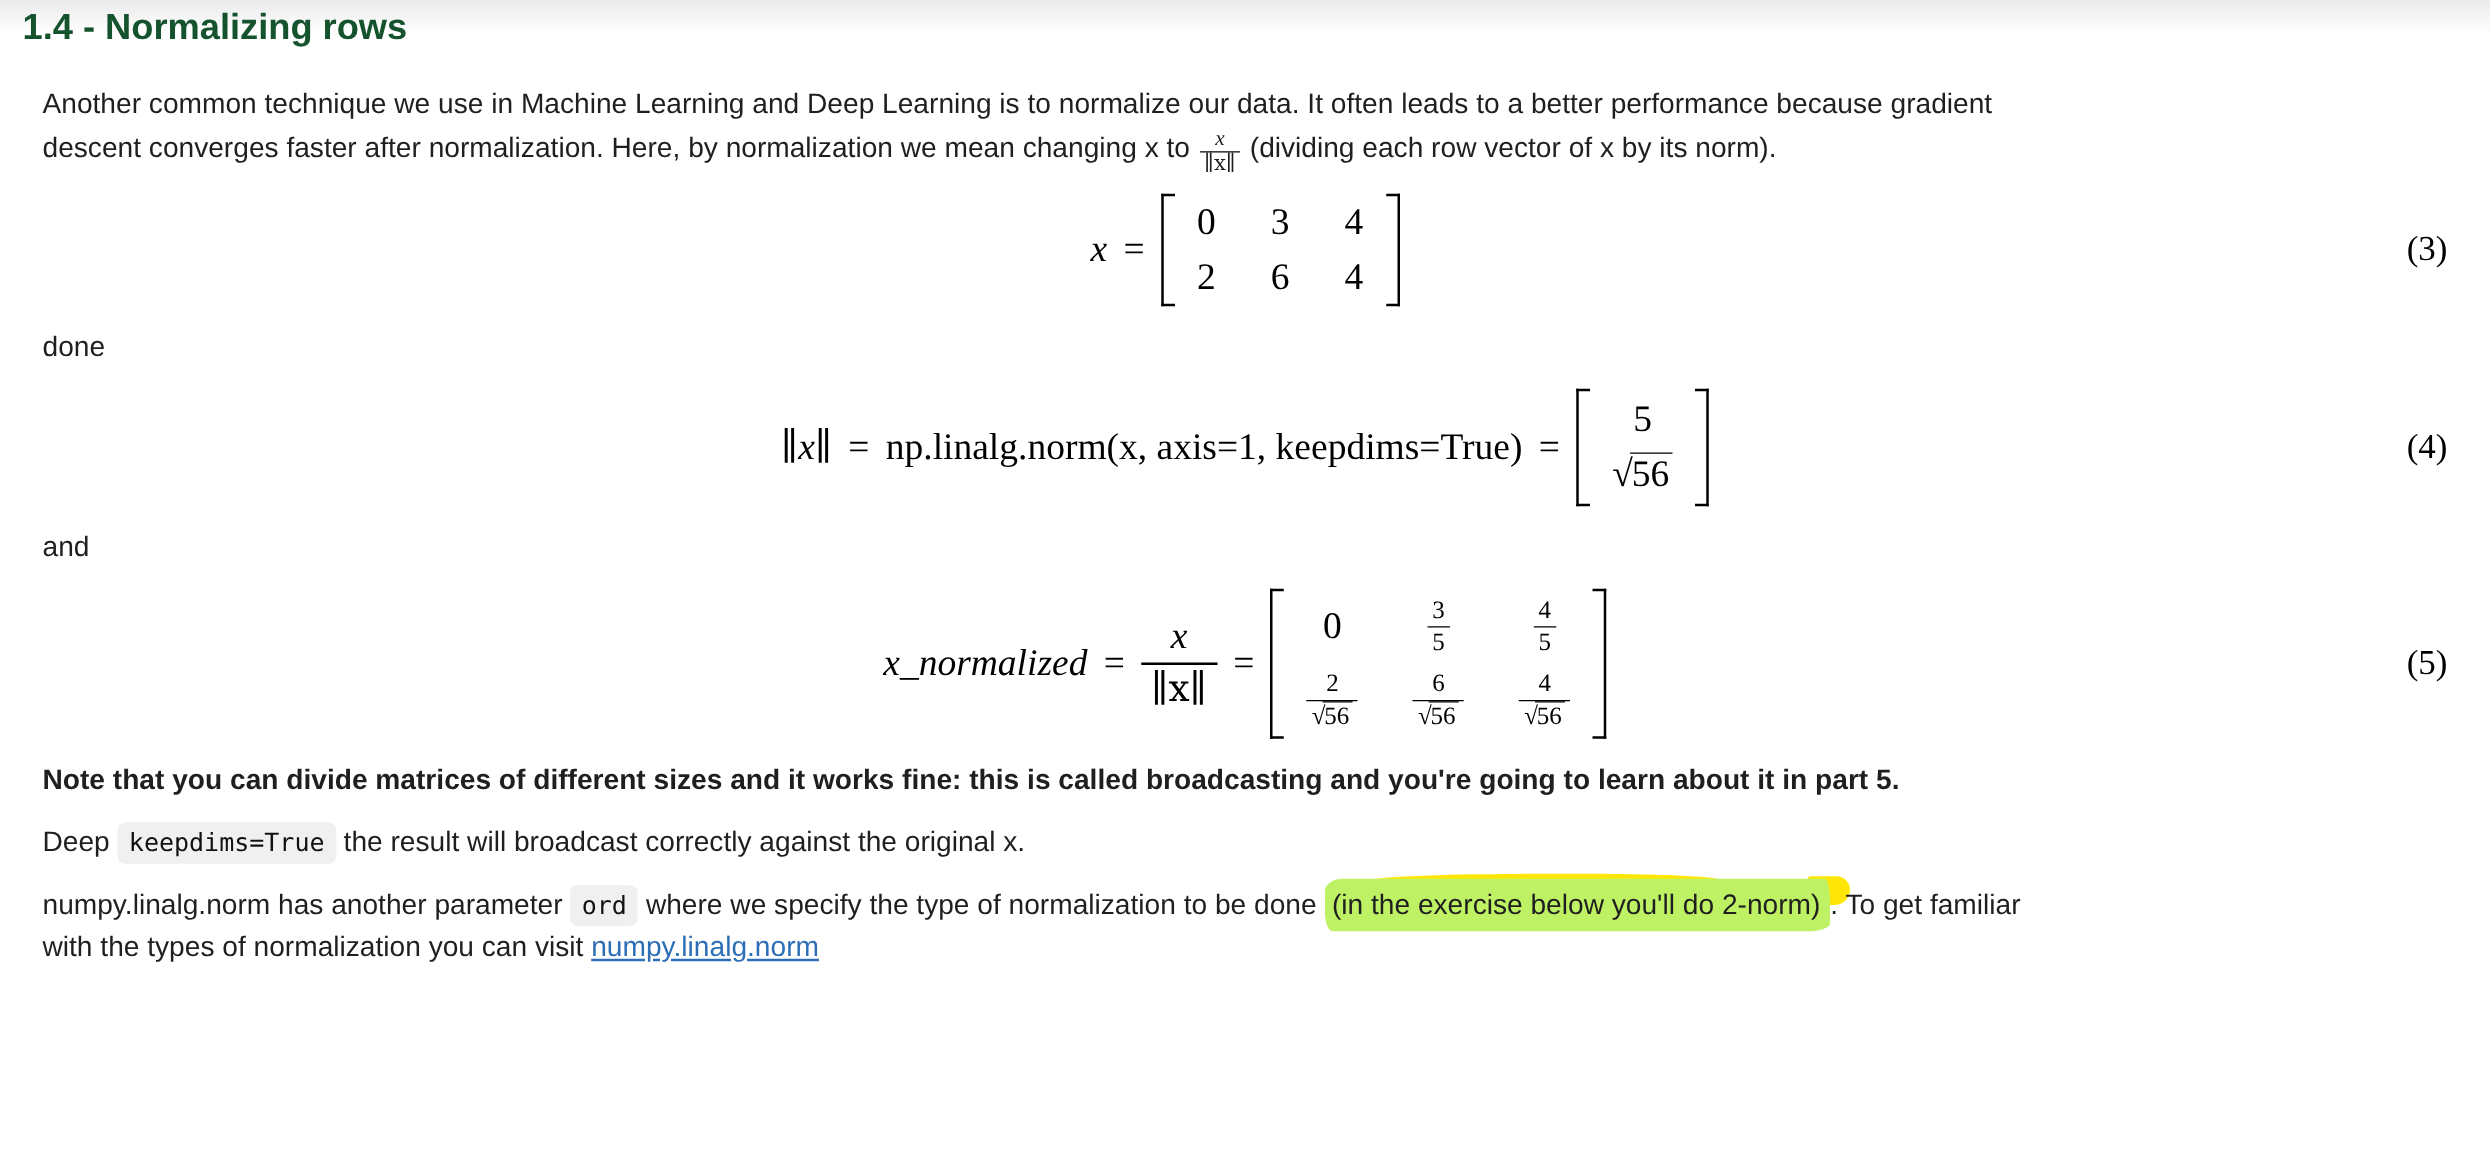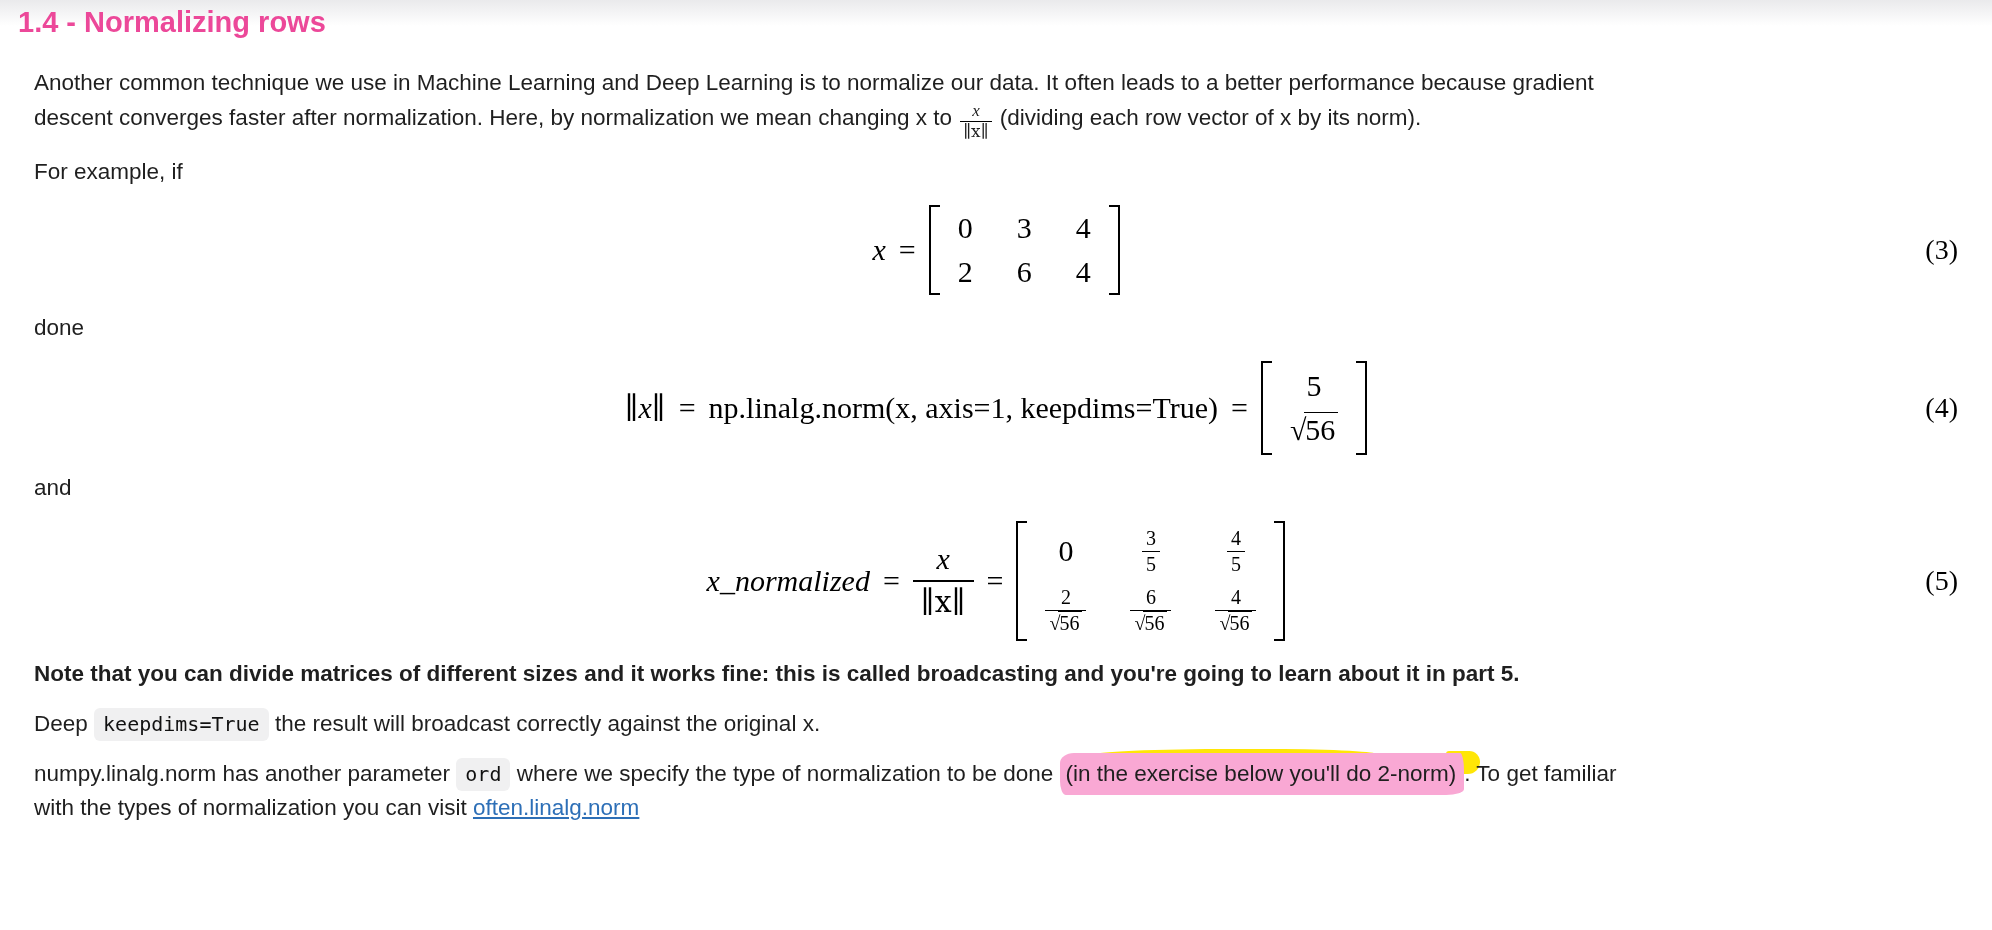--- a/index.html
+++ b/index.html
@@ -10,21 +10,21 @@
   }
   .top-shade {
     position:absolute; top:0; left:0; right:0; height:26px;
     background:linear-gradient(#eaeaec, rgba(255,255,255,0));
     pointer-events:none;
   }
   .doc { position:relative; padding:4px 18px 0 18px; }
 
   h1.title {
     font-size:29px; line-height:36px; font-weight:bold;
-    margin:0 0 26px 0; color:#ec4899;
+    margin:0 0 26px 0; color:#14532d;
   }
 
   p.body { font-size:22.5px; line-height:34px; margin:16px; }
   .intro { margin:0 0 38px 0; }
   .leadin { margin:0; line-height:33px; }
 
   
   .ifrac {
     display:inline-flex; flex-direction:column; align-items:center;
     vertical-align:middle; font-family:"Liberation Serif","DejaVu Serif",serif;
@@ -90,21 +90,21 @@
     padding:4px 9px 5px; color:#111;
   }
 
   .note  { margin:36px 0 0;font-weight:bold; }
   .kdims { margin:28px 0 0; }
   .axisp { margin:30px 0 0; }
   .ordp  { margin:26px 0 0; line-height:41px; }
 
   
   .hl {
-    position:relative; background:#f9a8d4;
+    position:relative; background:#bef264;
     padding:8px 8px 9px 6px;
     border-radius:14px 4px 18px 6px / 10px 18px 6px 14px;
     box-decoration-break:clone;
   }
   .hl::before {
     content:""; position:absolute; left:8%; top:-4px; width:70%; height:12px;
     background:#ffe606; border-radius:50% 40% 0 0; z-index:-1;
   }
   .hl::after {
     content:""; position:absolute; right:-16px; top:-2px; width:34px; height:55%;
@@ -125,21 +125,20 @@
   <p class="body intro">
     <span>Another common technique we use in Machine Learning and Deep Learning is to normalize our data. It often leads to a better performance because gradient</span><br>
     <span>descent converges faster after normalization. Here, by normalization we mean changing x to</span>
     <span class="ifrac">
         <span class="num">x</span>
         <span class="den norm">∥x∥</span>
       </span>
     <span>(dividing each row vector of x by its norm).</span>
   </p>
 
-  <p class="body leadin">For example, if</p>
 
   <div class="eq-row eq3row">
     <span class="math">
       <i class="mi">x</i>
       <span class="mo">=</span>
       <span class="matrix">
         <span class="brk bl"></span>
         <span class="cells3">
           <span>0</span>
           <span>3</span>
@@ -226,16 +225,16 @@
     <span>the result will broadcast correctly against the original x.</span>
   </p>
 
 
   <p class="body ordp">
     <span>numpy.linalg.norm has another parameter</span>
     <span class="code">ord</span>
     <span>where we specify the type of normalization to be done</span>
     <span class="hl">(in the exercise below you'll do 2-norm)</span><span>. To get familiar</span><br>
     <span>with the types of normalization you can visit</span>
-    <a class="link" href="#">often.linalg.norm</a>
+    <a class="link" href="#">numpy.linalg.norm</a>
   </p>
 
 </div>
 
 </body></html>

